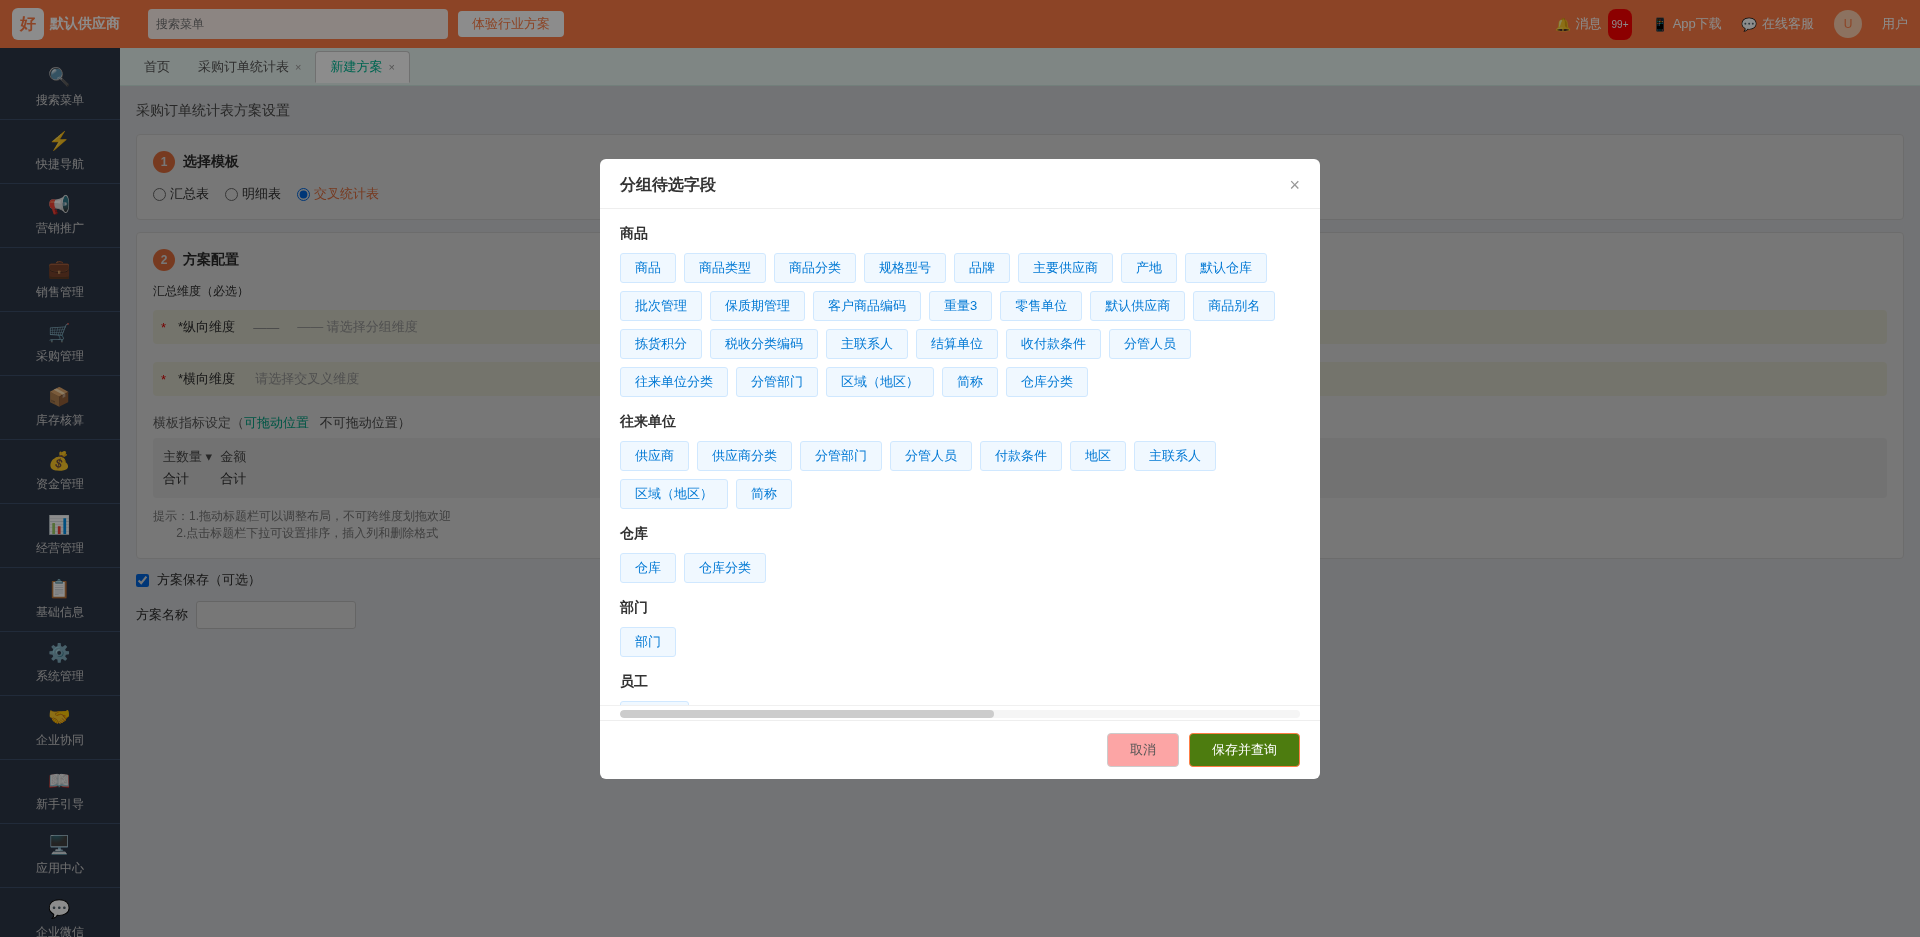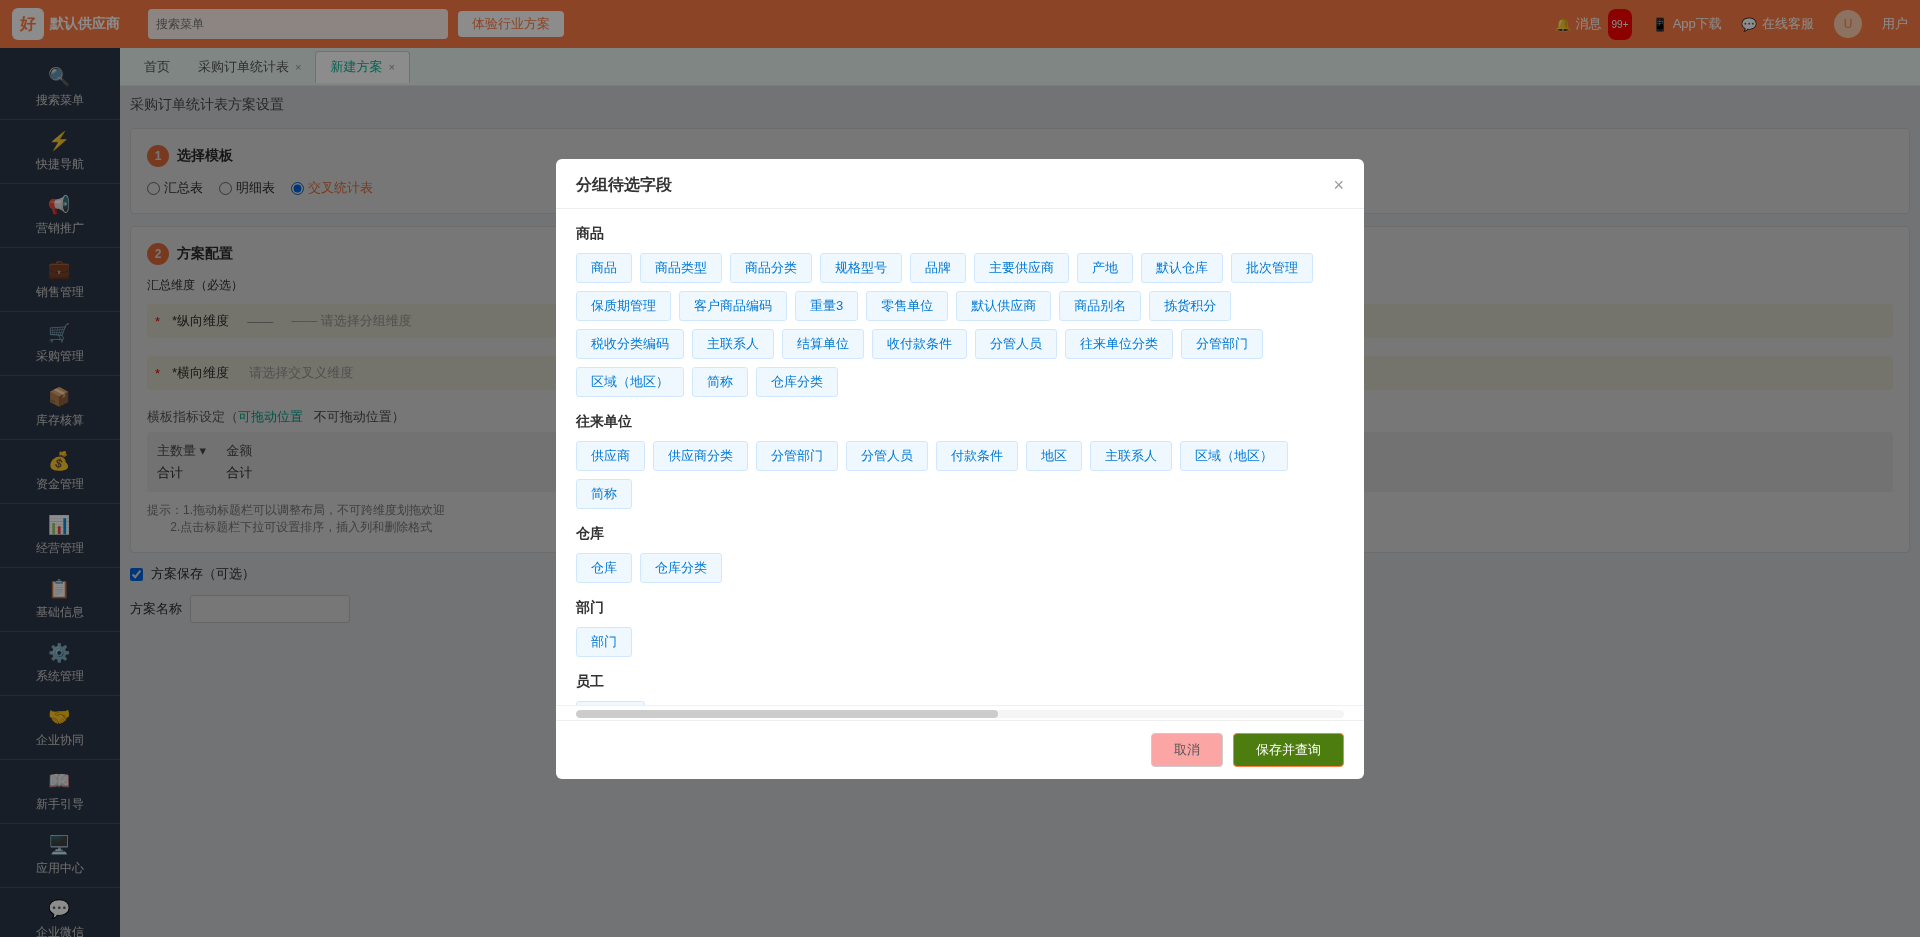--- a/index.html
+++ b/index.html
@@ -154,21 +154,21 @@
 
     
     .main-content {
       position: fixed;
       top: 86px;
       left: 120px;
       right: 0;
       bottom: 0;
       background: #f5f7fa;
       overflow: auto;
-      padding: 10px;
+      padding: 16px;
     }
 
     
     .page-heading {
       font-size: 14px;
       color: #555;
       margin-bottom: 14px;
     }
 
     .section-box {
@@ -217,21 +217,21 @@
       z-index: 200;
       display: flex;
       align-items: center;
       justify-content: center;
     }
 
     
     .modal {
       background: white;
       border-radius: 6px;
-      width: 808px;
+      width: 720px;
       max-height: 620px;
       display: flex;
       flex-direction: column;
       position: relative;
     }
     .modal-header {
       padding: 16px 20px 12px;
       border-bottom: 1px solid #eee;
       display: flex;
       align-items: center;
@@ -453,21 +453,21 @@
     <div style="height:8px;"></div>
     <div class="config-row" style="background:#f9f9e8; padding:8px; border-radius:4px;">
       <span style="color:red;">*</span>
       <span>*横向维度</span>
       <span style="margin-left:8px; color:#aaa;">请选择交叉义维度</span>
     </div>
     <div style="height:8px;"></div>
     <div style="font-size:13px;color:#666;margin-bottom:6px;">
       横板指标设定（<span style="color:#00b894;">可拖动位置</span> &nbsp; <span style="color:#555;">不可拖动位置）</span>
     </div>
-    <div style="display:flex;gap:20px;background:#f5f5f5;padding:10px;border-radius:4px;">
+    <div style="display:flex;gap:8px;background:#f5f5f5;padding:10px;border-radius:4px;">
       <div>
         <div style="color:#555;margin-bottom:4px;">主数量 ▾</div>
         <div style="color:#333;">合计</div>
       </div>
       <div>
         <div style="color:#555;margin-bottom:4px;">金额</div>
         <div style="color:#333;">合计</div>
       </div>
     </div>
     <div style="margin-top:10px;font-size:12px;color:#888;">

